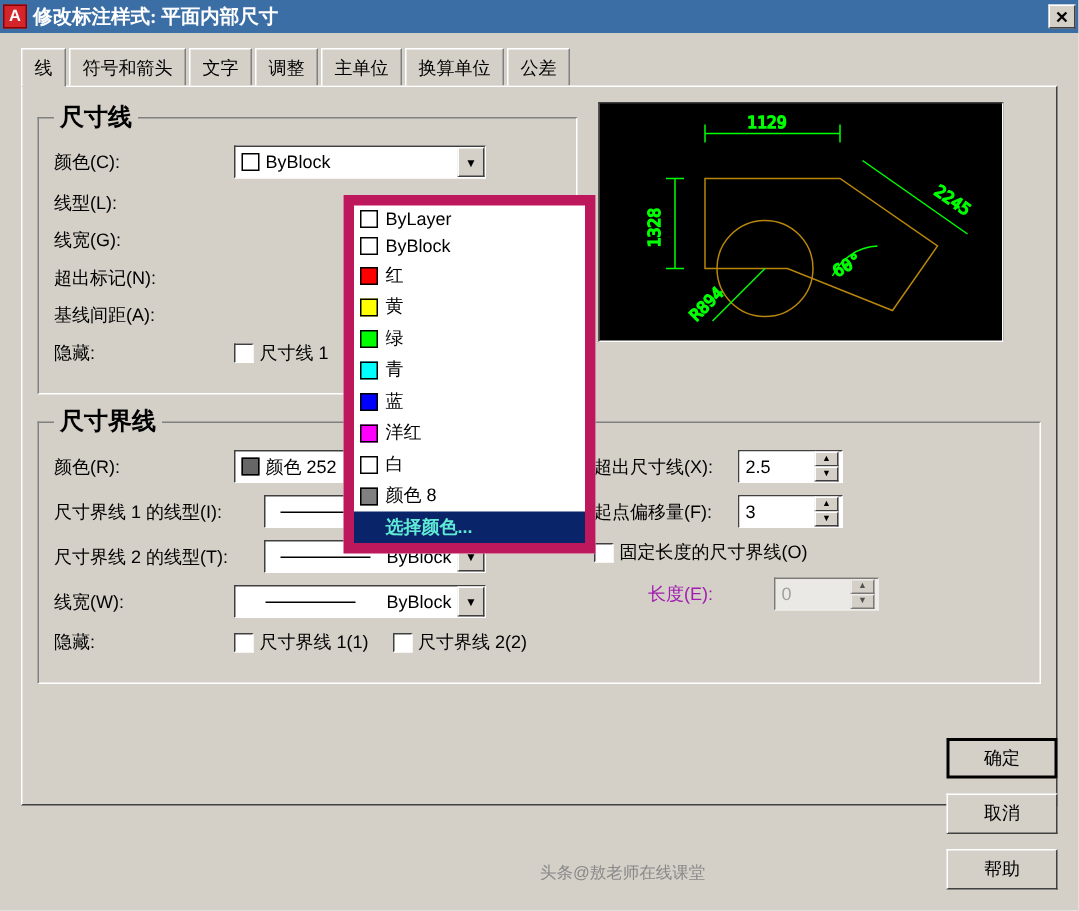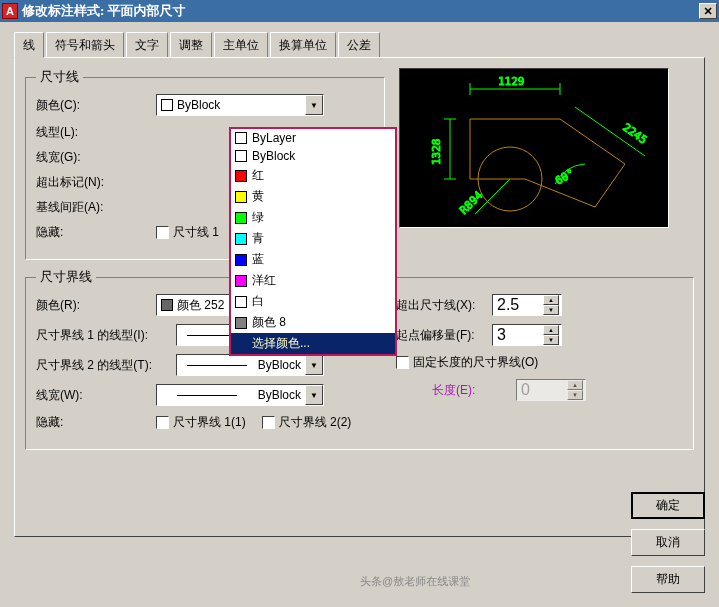--- a/index.html
+++ b/index.html
@@ -7,36 +7,36 @@
 .titlebar { background: linear-gradient(#3a6ea5, #3a6ea5); height: 22px; display: flex; align-items: center; padding: 0 2px; color: #fff; font-weight: bold; }
 .title-icon { width: 16px; height: 16px; background: #d4252a; border: 1px solid #8b0000; margin-right: 4px; display: flex; align-items: center; justify-content: center; color: #fff; font-weight: bold; font-size: 11px; }
 .title-text { flex: 1; font-size: 13px; font-family: Liberation Serif, serif; }
 .close-btn { width: 18px; height: 16px; background: #d4d0c8; border: 1px solid #fff; border-right-color: #404040; border-bottom-color: #404040; display: flex; align-items: center; justify-content: center; font-weight: bold; font-size: 11px; color: #000; }
 .dialog-body { background: #d4d0c8; height: 585px; padding: 10px 14px 14px 14px; position: relative; }
 .tabs { display: flex; gap: 2px; margin-bottom: -1px; }
 .tab { padding: 4px 8px 2px 8px; background: #d4d0c8; border: 1px solid #808080; border-top: 1px solid #fff; border-left: 1px solid #fff; cursor: pointer; position: relative; }
 .tab.active { border-bottom: 1px solid #d4d0c8; z-index: 2; padding-bottom: 3px; }
 .tab-panel { border: 1px solid #fff; border-top-color: #fff; border-left-color: #fff; border-right-color: #404040; border-bottom-color: #404040; padding: 10px; background: #d4d0c8; height: 480px; position: relative; }
 fieldset { border: 1px solid #808080; border-top-color: #808080; border-left-color: #808080; border-right-color: #fff; border-bottom-color: #fff; padding: 8px 10px 10px 10px; margin-bottom: 8px; }
-legend { padding: 0 4px; font-size: 13px; }
+legend { padding: 0 4px; font-size: 16px; font-weight: bold; }
 .row { display: flex; align-items: center; margin-bottom: 8px; }
 .row label { width: 120px; }
 .combo { display: inline-flex; align-items: center; background: #fff; border: 1px solid #808080; border-top-color: #404040; border-left-color: #404040; border-right-color: #fff; border-bottom-color: #fff; height: 22px; width: 168px; font-size: 12px; }
 .combo-text { flex: 1; padding: 0 4px; display: flex; align-items: center; gap: 4px; }
 .combo-btn { width: 18px; height: 100%; background: #d4d0c8; border: 1px solid #fff; border-right-color: #404040; border-bottom-color: #404040; display: flex; align-items: center; justify-content: center; font-size: 8px; }
 .spinner { display: inline-flex; background: #fff; border: 1px solid #808080; border-top-color: #404040; border-left-color: #404040; border-right-color: #fff; border-bottom-color: #fff; height: 22px; width: 70px; }
-.spinner input { border: none; width: 50px; padding: 0 4px; font-size: 16px; outline: none; }
+.spinner input { border: none; width: 50px; padding: 0 4px; font-size: 12px; outline: none; }
 .spinner-btns { display: flex; flex-direction: column; width: 16px; }
 .spinner-btns div { flex: 1; background: #d4d0c8; border: 1px solid #fff; border-right-color: #404040; border-bottom-color: #404040; font-size: 6px; display: flex; align-items: center; justify-content: center; }
 .checkbox { display: inline-flex; align-items: center; gap: 4px; }
 .checkbox-box { width: 13px; height: 13px; background: #fff; border: 1px solid #808080; border-top-color: #404040; border-left-color: #404040; border-right-color: #fff; border-bottom-color: #fff; }
 .color-sw { width: 12px; height: 12px; border: 1px solid #000; }
-.dropdown { position: absolute; left: 193px; top: 33px; width: 168px; background: #fff; border: 2px solid #be185d; z-index: 100; }
+.dropdown { position: absolute; left: 193px; top: 33px; width: 168px; background: #fff; border: 7px solid #be185d; z-index: 100; }
 .dropdown-item { padding: 2px 4px; display: flex; align-items: center; gap: 5px; font-size: 12px; }
-.dropdown-item.sel { background: #0a246a; color: #fef9c3; }
+.dropdown-item.sel { background: #0a246a; color: #5eead4; font-weight: bold; }
 .layout-top { display: flex; gap: 14px; }
 .left-col { width: 360px; }
 .preview { width: 270px; height: 160px; background: #000; border: 1px solid #404040; border-top-color: #404040; border-left-color: #404040; border-right-color: #fff; border-bottom-color: #fff; position: relative; }
 .btn { padding: 4px 24px; background: #d4d0c8; border: 1px solid #fff; border-right-color: #404040; border-bottom-color: #404040; font-size: 12px; cursor: pointer; }
 .btn.default { border: 2px solid #000; padding: 3px 23px; }
 .button-row { position: absolute; bottom: 14px; right: 14px; display: flex; gap: 10px; flex-direction: column; }
 .right-opts { width: 280px; }
 .right-opts .row label { width: 96px; }
 .watermark { position: absolute; bottom: 18px; left: 360px; font-size: 11px; color: #888; }
 .lineprev { flex:1; display:flex; align-items:center; justify-content:center; }

